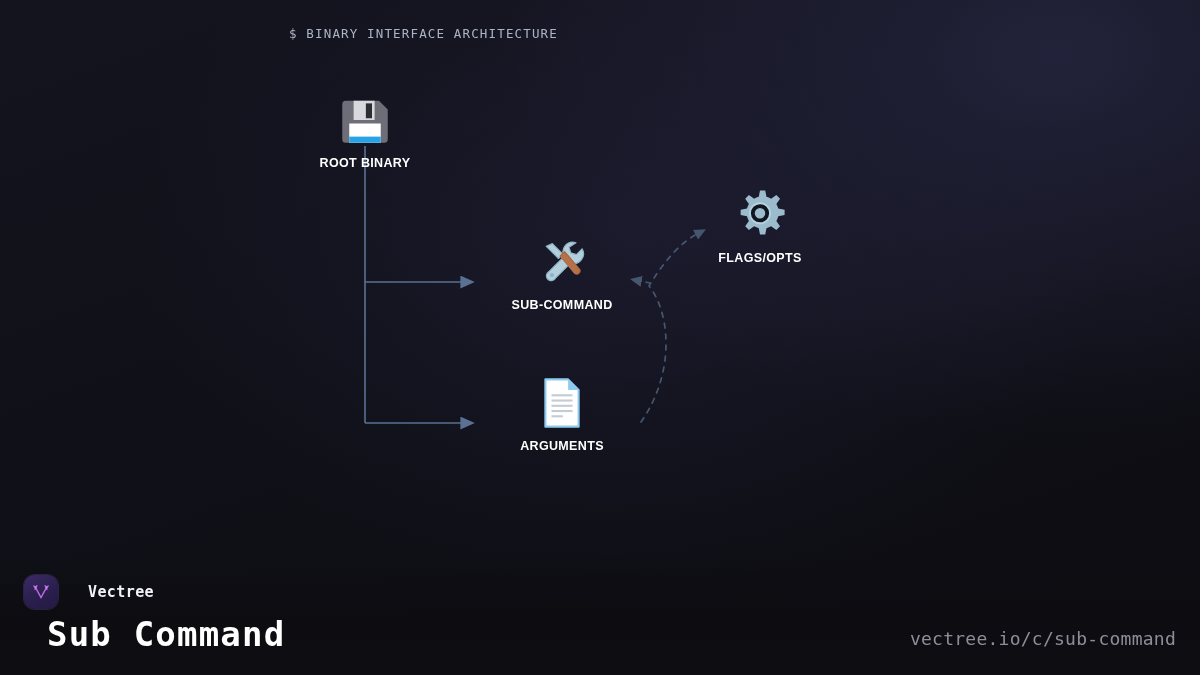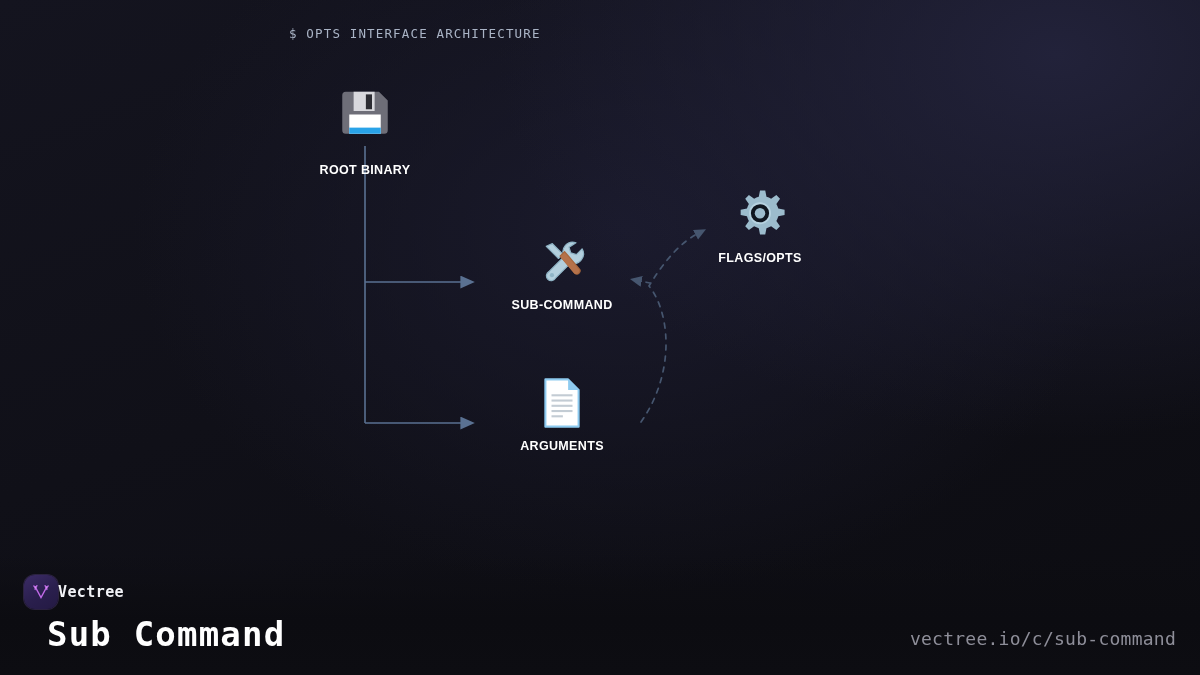--- a/index.html
+++ b/index.html
@@ -63,35 +63,35 @@
   .node .caption {
     margin-top: 8px;
     font-size: 12.5px;
     font-weight: bold;
     letter-spacing: 0.35px;
     color: #ffffff;
     white-space: nowrap;
     text-align: center;
   }
 
-  #node-root       { left: 255px; top: 83px; gap: 16px; }
+  #node-root       { left: 255px; top: 92px; }
   #node-sub        { left: 452px; top: 234px; }
   #node-args       { left: 452px; top: 375px; }
   #node-flags      { left: 650px; top: 187px; justify-content: flex-end; }
 
   .footer {
     position: absolute;
     left: 24px;
     bottom: 22px;
     z-index: 3;
   }
   .brandrow {
     display: flex;
     align-items: center;
-    gap: 0;
+    gap: 30px;
     margin-bottom: 6px;
   }
   .logo {
     width: 34px;
     height: 34px;
     border-radius: 11px;
     background: linear-gradient(150deg, #3b2b66 0%, #2a1f4d 55%, #241a44 100%);
     display: flex;
     align-items: center;
     justify-content: center;
@@ -125,21 +125,21 @@
     letter-spacing: 0.25px;
     white-space: nowrap;
     text-align: right;
   }
 </style>
 </head>
 <body>
 
 <div id="stage">
 
-  <div class="header-eyebrow">$ OPTS INTERFACE ARCHITECTURE</div>
+  <div class="header-eyebrow">$ BINARY INTERFACE ARCHITECTURE</div>
 
   <svg class="wires" viewBox="0 0 1200 675">
     <defs>
       <marker id="arrowSolid" markerWidth="11" markerHeight="11" refX="1" refY="4" orient="auto" markerUnits="strokeWidth">
         <path d="M0,0 L9,4 L0,8 z" fill="#5a7192"></path>
       </marker>
       <marker id="arrowDash" markerWidth="9" markerHeight="9" refX="1" refY="3.2" orient="auto" markerUnits="strokeWidth">
         <path d="M0,0 L7,3.2 L0,6.4 z" fill="#46566f"></path>
       </marker>
     </defs>

